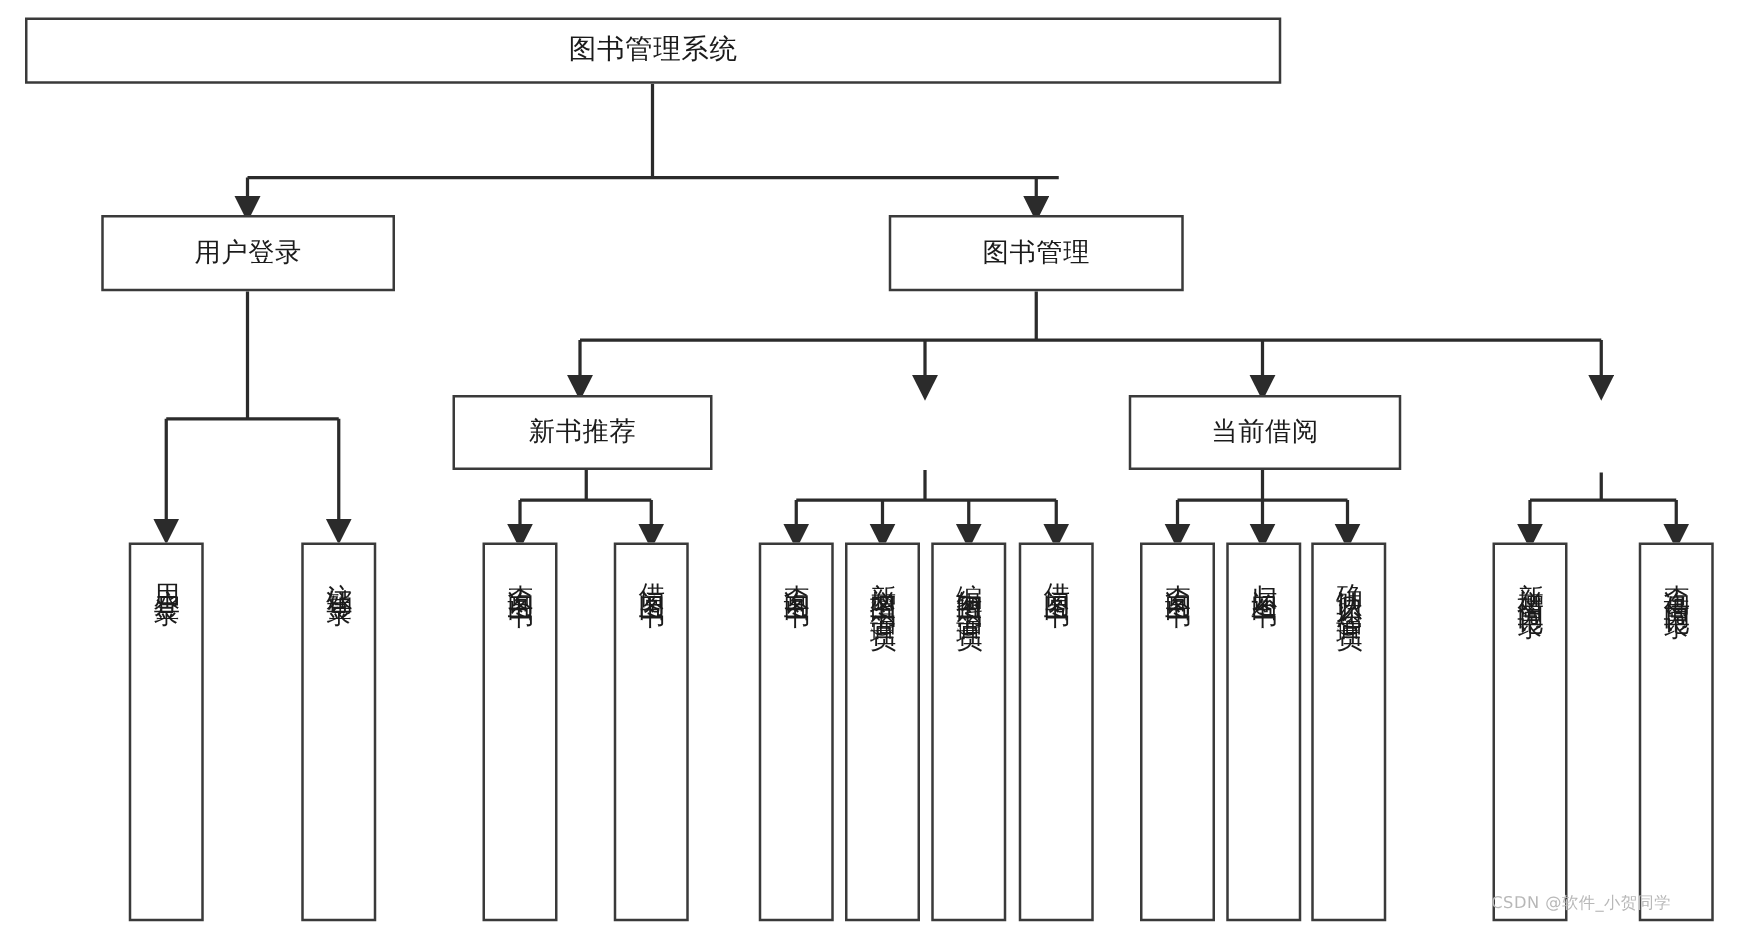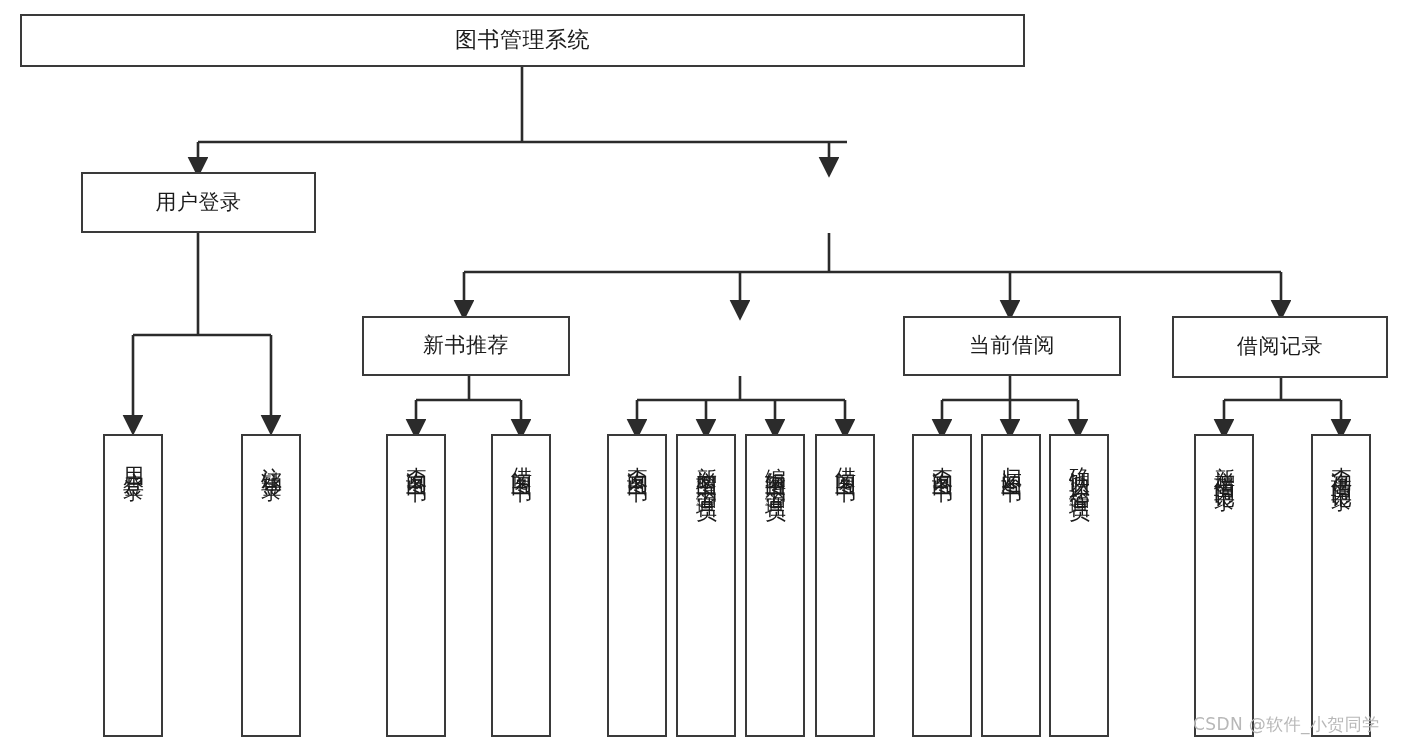--- a/index.html
+++ b/index.html
@@ -57,21 +57,21 @@
     line-height: 1;
   }
   .node.root .node-label {
     font-size: 22px;
   }
   #watermark {
     position: absolute;
     left: 1193px;
     top: 713px;
     color: #b8b8b8;
-    font-size: 17px;
+    font-size: 13px;
     letter-spacing: 0.4px;
     white-space: nowrap;
     z-index: 6;
     pointer-events: none;
   }
 </style>
 </head>
 <body>
 
 <div id="diagram-root">
@@ -126,29 +126,29 @@
     </g>
   </svg>
 
   <div class="node root" style="left:20px; top:14px; width:1005px; height:53px;">
     <span class="node-label">图书管理系统</span>
   </div>
 
   <div class="node" style="left:81px; top:172px; width:235px; height:61px;">
     <span class="node-label">用户登录</span>
   </div>
+  <div class="node" style="left:711px; top:172px; width:236px; height:61px;">
+    <span class="node-label">图书管理</span>
+  </div>
 
   <div class="node" style="left:362px; top:316px; width:208px; height:60px;">
     <span class="node-label">新书推荐</span>
   </div>
   <div class="node" style="left:903px; top:316px; width:218px; height:60px;">
     <span class="node-label">当前借阅</span>
-  </div>
-  <div class="node" style="left:1172px; top:316px; width:216px; height:62px;">
-    <span class="node-label">借阅记录</span>
   </div>
 
   <div class="node vertical" style="left:103px; top:434px; width:60px; height:303px;">
     <span class="node-label">用户登录</span>
   </div>
   <div class="node vertical" style="left:241px; top:434px; width:60px; height:303px;">
     <span class="node-label">注销登录</span>
   </div>
 
   <div class="node vertical" style="left:386px; top:434px; width:60px; height:303px;">

